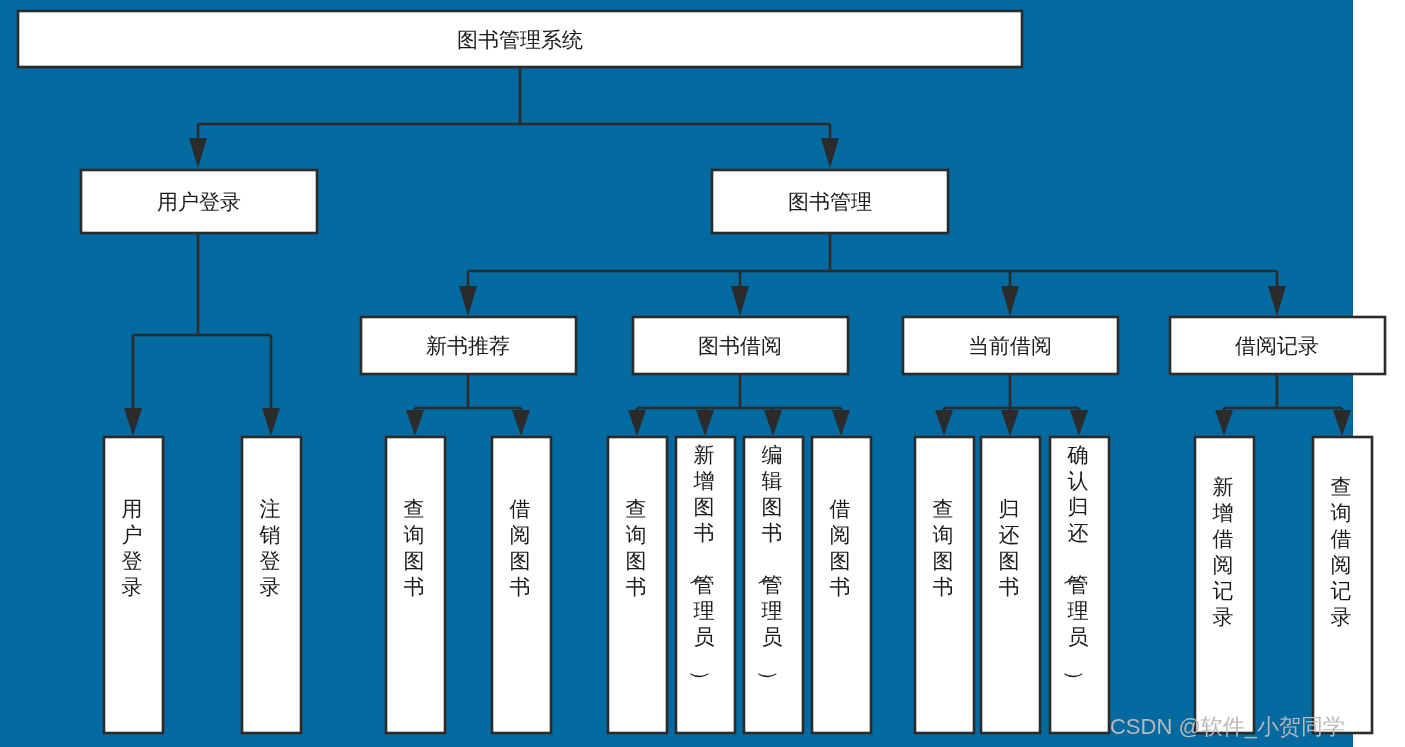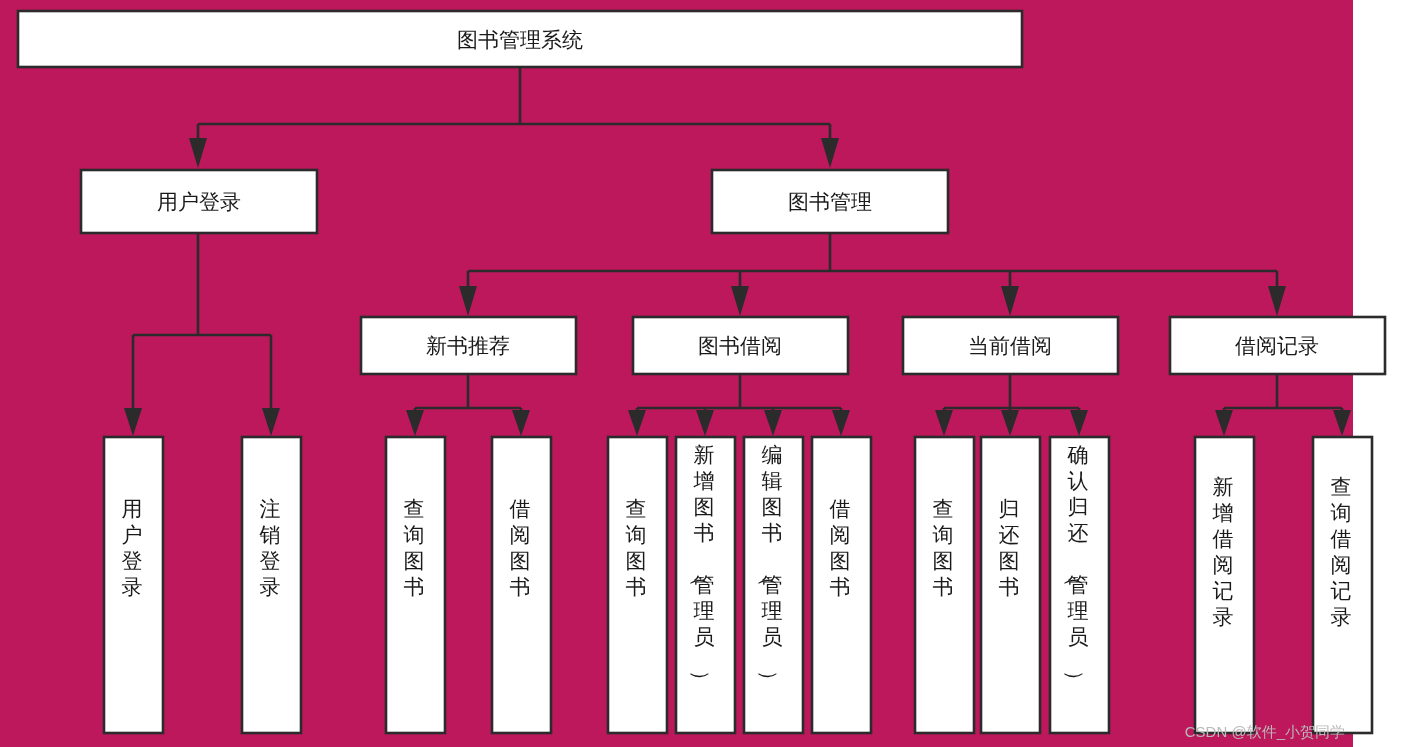--- a/index.html
+++ b/index.html
@@ -11,21 +11,21 @@
   body {
     width: 1405px;
     height: 747px;
     overflow: hidden;
     font-family: "Liberation Sans", "DejaVu Sans", sans-serif;
   }
   #diagram-root {
     position: relative;
     width: 1353px;
     height: 747px;
-    background: #be185d;
+    background: #0369a1;
   }
   svg#tree-svg {
     position: absolute;
     left: 0;
     top: 0;
     width: 1405px;
     height: 747px;
     display: block;
   }
   .node-box {
@@ -55,21 +55,21 @@
     font-family: "Liberation Sans", "DejaVu Sans", sans-serif;
     font-size: 21px;
     letter-spacing: 2px;
     text-anchor: middle;
   }
   .watermark-text {
     position: absolute;
     right: 8px;
     bottom: 5px;
     font-family: "Liberation Sans", "DejaVu Sans", sans-serif;
-    font-size: 15px;
+    font-size: 22px;
     color: #b9b9b9;
     white-space: nowrap;
     user-select: none;
     pointer-events: none;
   }
 </style>
 </head>
 <body>
 
 <div id="diagram-root">

